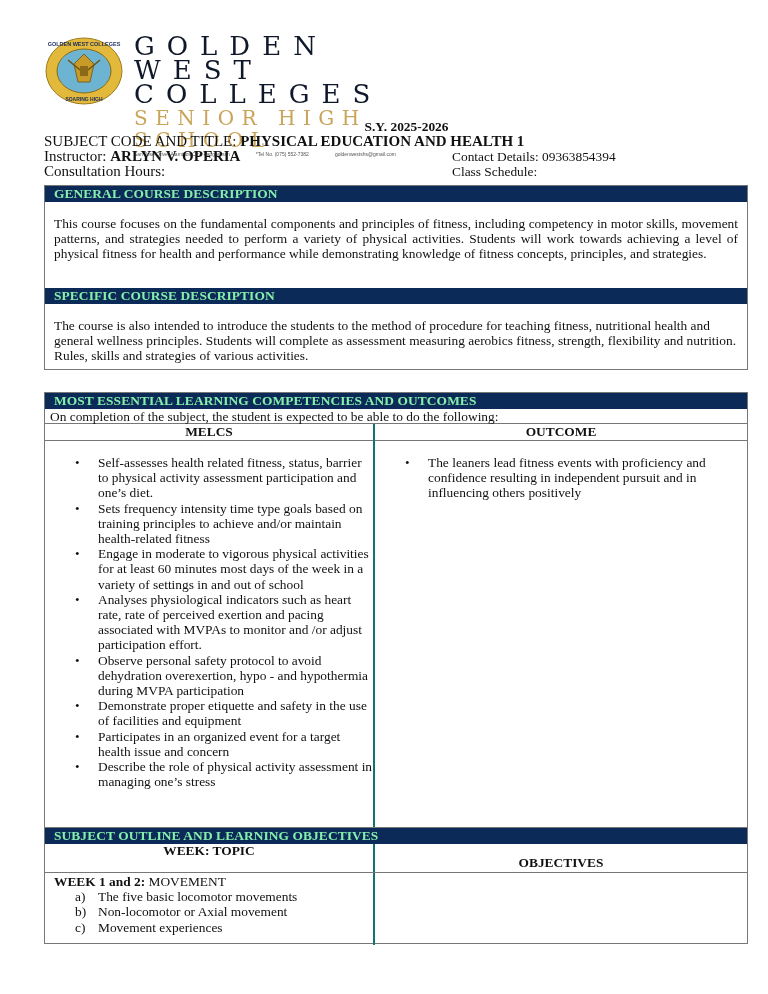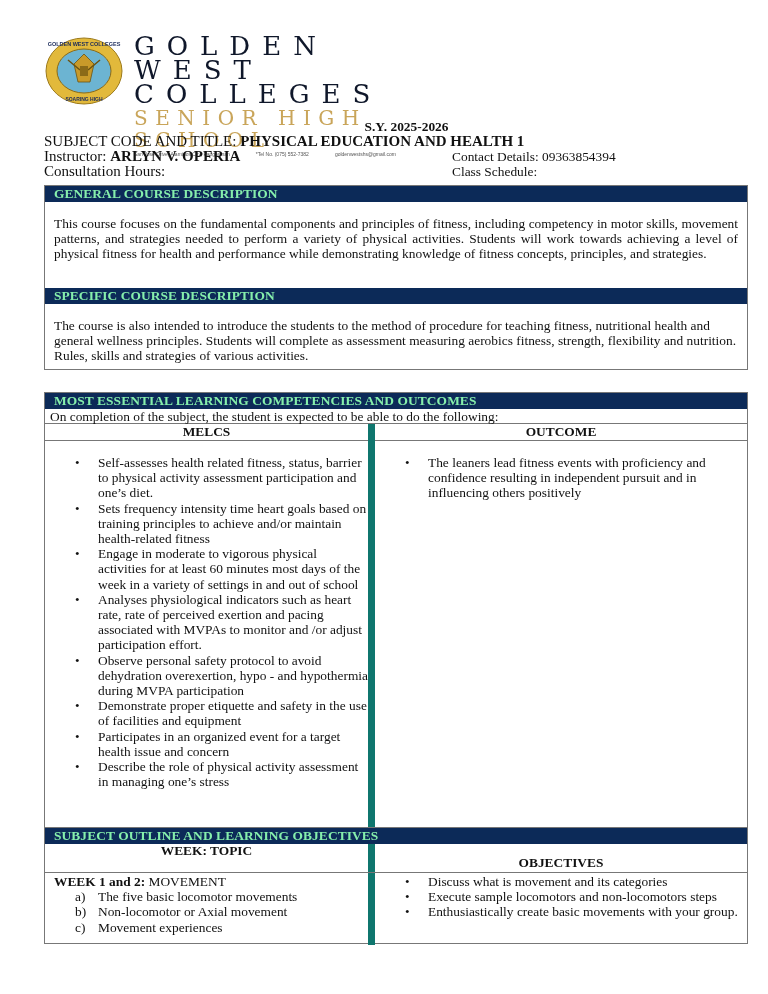--- a/index.html
+++ b/index.html
@@ -20,21 +20,21 @@
   b { font-weight: bold; }
 
   
   .section { position: absolute; left: 44px; width: 704px; border: 1px solid #777; }
   .section-header { background: #0c2a58; color: #86efac; font-weight: bold; font-size: 13.4px; height: 16px; line-height: 16px; padding-left: 9px; letter-spacing: 0.1px; }
   .section-body { padding: 14px 9px 0 9px; text-align: justify; font-size: 13.4px; line-height: 15.2px; }
   .section-body.left { text-align: left; }
 
   .melc-sub { height: 15px; line-height: 15px; padding-left: 5px; border-bottom: 1px solid #777; font-size: 13.4px; }
   .two-col { display: flex; }
-  .col-left { width: 330px; border-right: 7px solid #0f766e; }
+  .col-left { width: 330px; border-right: 2px solid #0f766e; }
   .col-right { flex: 1; }
   .col-head { text-align: center; font-weight: bold; height: 17px; line-height: 15px; border-bottom: 1px solid #777; }
 
   ul.bullets { list-style: none; padding: 0; margin: 0; }
   ul.bullets li { position: relative; padding-left: 53px; line-height: 15.2px; }
   ul.bullets li::before { content: "\2022"; position: absolute; left: 30px; top: 0; font-size: 13px; }
   .right-bullets li { padding-left: 52px; }
   .right-bullets li::before { left: 30px; }
 
   .week-title { padding-left: 9px; line-height: 15.2px; }
@@ -96,21 +96,21 @@
 </div>
 
 <div class="section" style="top:392px; height:438px;">
   <div class="section-header">MOST ESSENTIAL LEARNING COMPETENCIES AND OUTCOMES</div>
   <div class="melc-sub">On completion of the subject, the student is expected to be able to do the following:</div>
   <div class="two-col" style="height:406px;">
     <div class="col-left">
       <div class="col-head">MELCS</div>
       <ul class="bullets" style="padding-top:14px;">
         <li>Self-assesses health related fitness, status, barrier to physical activity assessment participation and one’s diet.</li>
-        <li>Sets frequency intensity time heart goals based on training principles to achieve and/or maintain health-related fitness</li>
+        <li>Sets frequency intensity time type goals based on training principles to achieve and/or maintain health-related fitness</li>
         <li>Engage in moderate to vigorous physical activities for at least 60 minutes most days of the week in a variety of settings in and out of school</li>
         <li>Analyses physiological indicators such as heart rate, rate of perceived exertion and pacing associated with MVPAs to monitor and /or adjust participation effort.</li>
         <li>Observe personal safety protocol to avoid dehydration overexertion, hypo  - and hypothermia during MVPA participation</li>
         <li>Demonstrate proper etiquette and safety in the use of facilities and equipment</li>
         <li> Participates in an organized event for a target health issue and concern</li>
         <li>Describe the role of physical activity assessment in managing one’s stress</li>
       </ul>
     </div>
     <div class="col-right">
       <div class="col-head">OUTCOME</div>
@@ -129,21 +129,14 @@
   </div>
   <div class="two-col" style="height:72px;">
     <div class="col-left" style="padding-top:1px;">
       <div class="week-title"><b>WEEK 1 and 2:</b><span> MOVEMENT</span></div>
       <ol class="alpha">
         <li><span class="mk">a)</span><span>The five basic locomotor movements</span></li>
         <li><span class="mk">b)</span><span>Non-locomotor or Axial movement</span></li>
         <li><span class="mk">c)</span><span>Movement experiences</span></li>
       </ol>
     </div>
-    <div class="col-right" style="padding-top:1px;">
-      <ul class="bullets right-bullets">
-        <li>Discuss what is movement and its categories</li>
-        <li>Execute sample locomotors and non-locomotors steps</li>
-        <li>Enthusiastically create basic movements with your group.</li>
-      </ul>
-    </div>
   </div>
 </div>
 
 </body></html>

